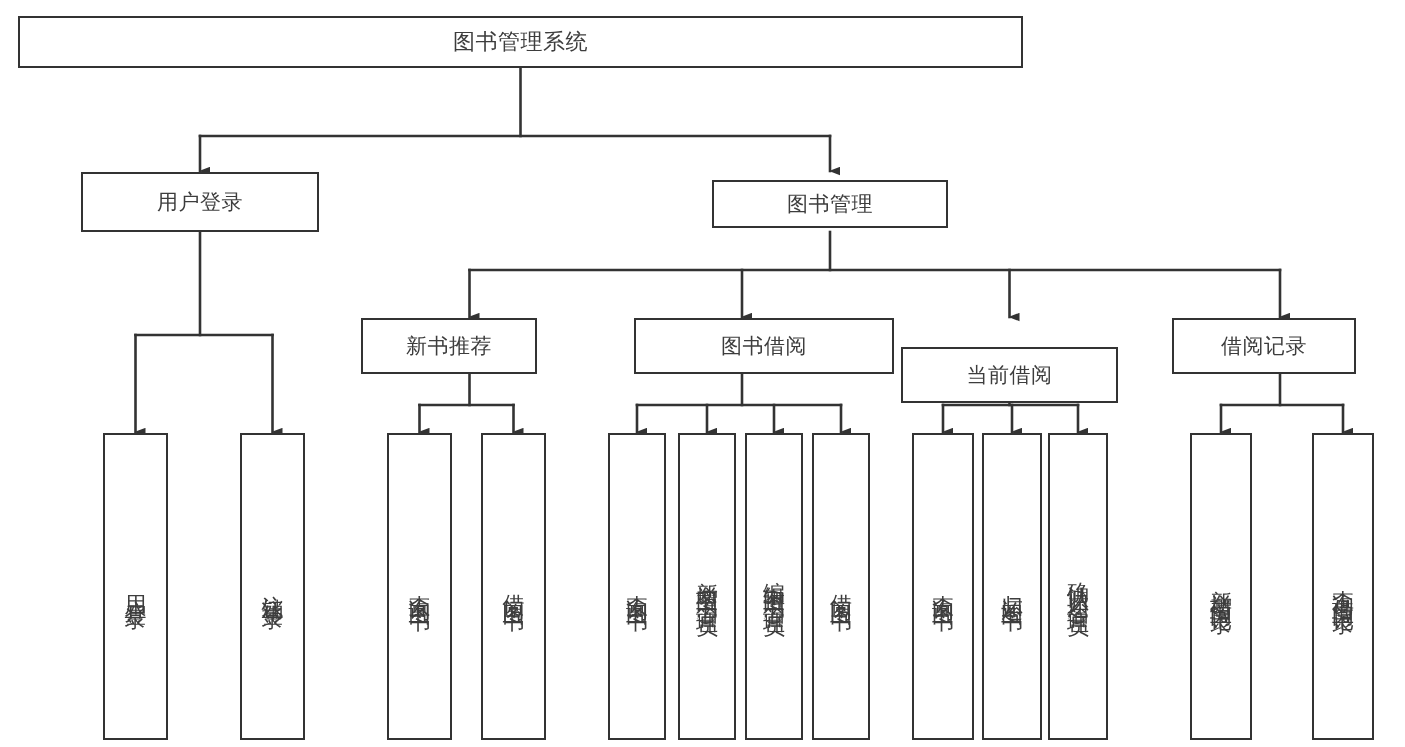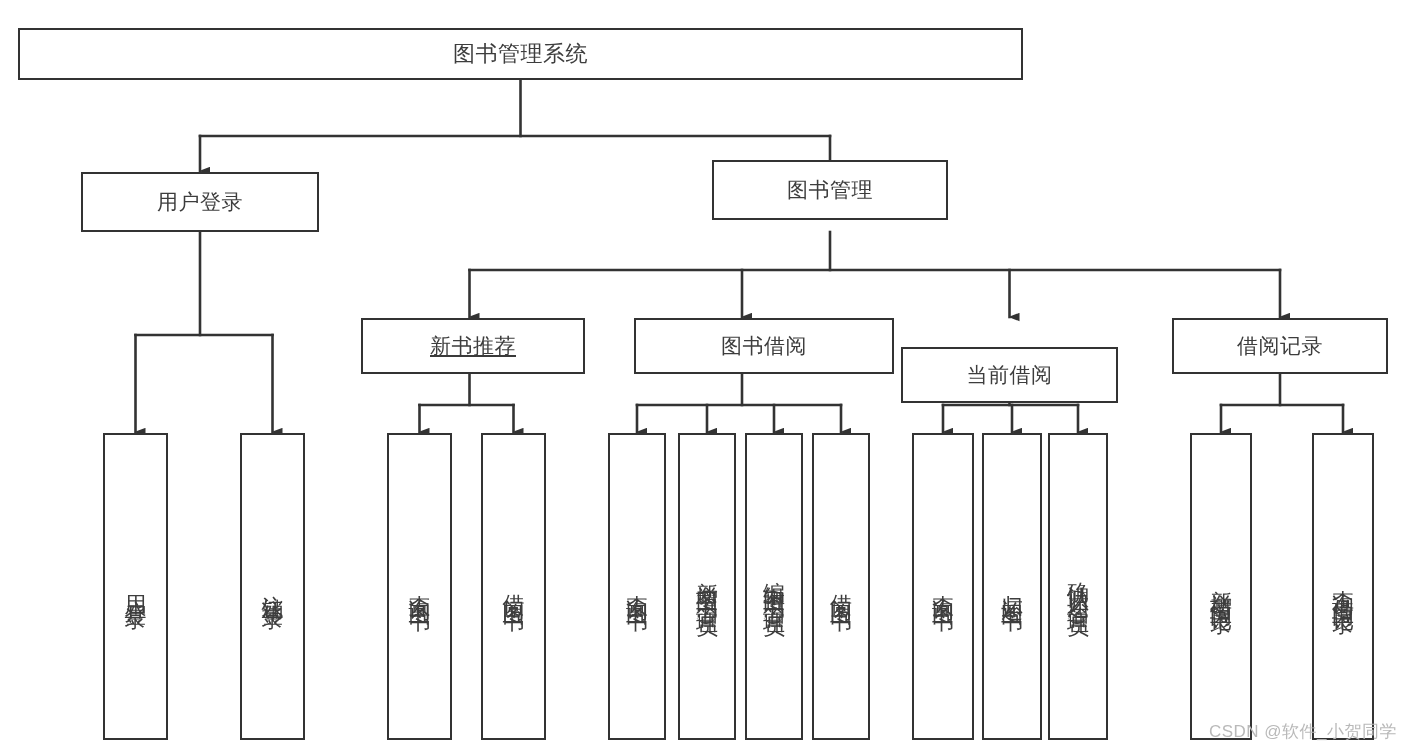--- a/index.html
+++ b/index.html
@@ -118,39 +118,39 @@
         <line x1="1012" y1="405" x2="1012" y2="432" marker-end="url(#arrowhead)"></line>
         <line x1="1078" y1="405" x2="1078" y2="432" marker-end="url(#arrowhead)"></line>
         <line x1="1280" y1="374" x2="1280" y2="405"></line>
         <line x1="1221" y1="405" x2="1343" y2="405"></line>
         <line x1="1221" y1="405" x2="1221" y2="432" marker-end="url(#arrowhead)"></line>
         <line x1="1343" y1="405" x2="1343" y2="432" marker-end="url(#arrowhead)"></line>
       </g>
   </svg>
 
   <div id="node-layer">
-      <div class="node horiz root" style="left: 18px; top: 28px; width: 1005px; height: 52px;">
+      <div class="node horiz root" style="left: 18px; top: 16px; width: 1005px; height: 52px;">
         <span class="node-label">图书管理系统</span>
       </div>
       <div class="node horiz" style="left: 81px; top: 172px; width: 238px; height: 60px;">
         <span class="node-label">用户登录</span>
       </div>
-      <div class="node horiz" style="left: 712px; top: 160px; width: 236px; height: 60px;">
+      <div class="node horiz" style="left: 712px; top: 180px; width: 236px; height: 48px;">
         <span class="node-label">图书管理</span>
       </div>
-      <div class="node horiz" style="left: 361px; top: 318px; width: 224px; height: 56px; text-decoration: underline;">
+      <div class="node horiz" style="left: 361px; top: 318px; width: 176px; height: 56px;">
         <span class="node-label">新书推荐</span>
       </div>
       <div class="node horiz" style="left: 634px; top: 318px; width: 260px; height: 56px;">
         <span class="node-label">图书借阅</span>
       </div>
       <div class="node horiz" style="left: 901px; top: 318px; width: 217px; height: 56px; margin-top: 29px;">
         <span class="node-label">当前借阅</span>
       </div>
-      <div class="node horiz" style="left: 1172px; top: 318px; width: 216px; height: 56px;">
+      <div class="node horiz" style="left: 1172px; top: 318px; width: 184px; height: 56px;">
         <span class="node-label">借阅记录</span>
       </div>
       <div class="node vert" style="left: 103px; top: 433px; width: 65px; height: 307px;">
         <span class="node-label">用户登录</span>
       </div>
       <div class="node vert" style="left: 240px; top: 433px; width: 65px; height: 307px;">
         <span class="node-label">注销登录</span>
       </div>
       <div class="node vert" style="left: 387px; top: 433px; width: 65px; height: 307px;">
         <span class="node-label">查询图书</span>
@@ -180,14 +180,13 @@
         <span class="node-label">确认归还（管理员）</span>
       </div>
       <div class="node vert" style="left: 1190px; top: 433px; width: 62px; height: 307px;">
         <span class="node-label">新增借阅记录</span>
       </div>
       <div class="node vert" style="left: 1312px; top: 433px; width: 62px; height: 307px;">
         <span class="node-label">查询借阅记录</span>
       </div>
     </div>
 
-  <div id="watermark">CSDN @软件_小贺同学</div>
 </div>
 
 </body></html>

